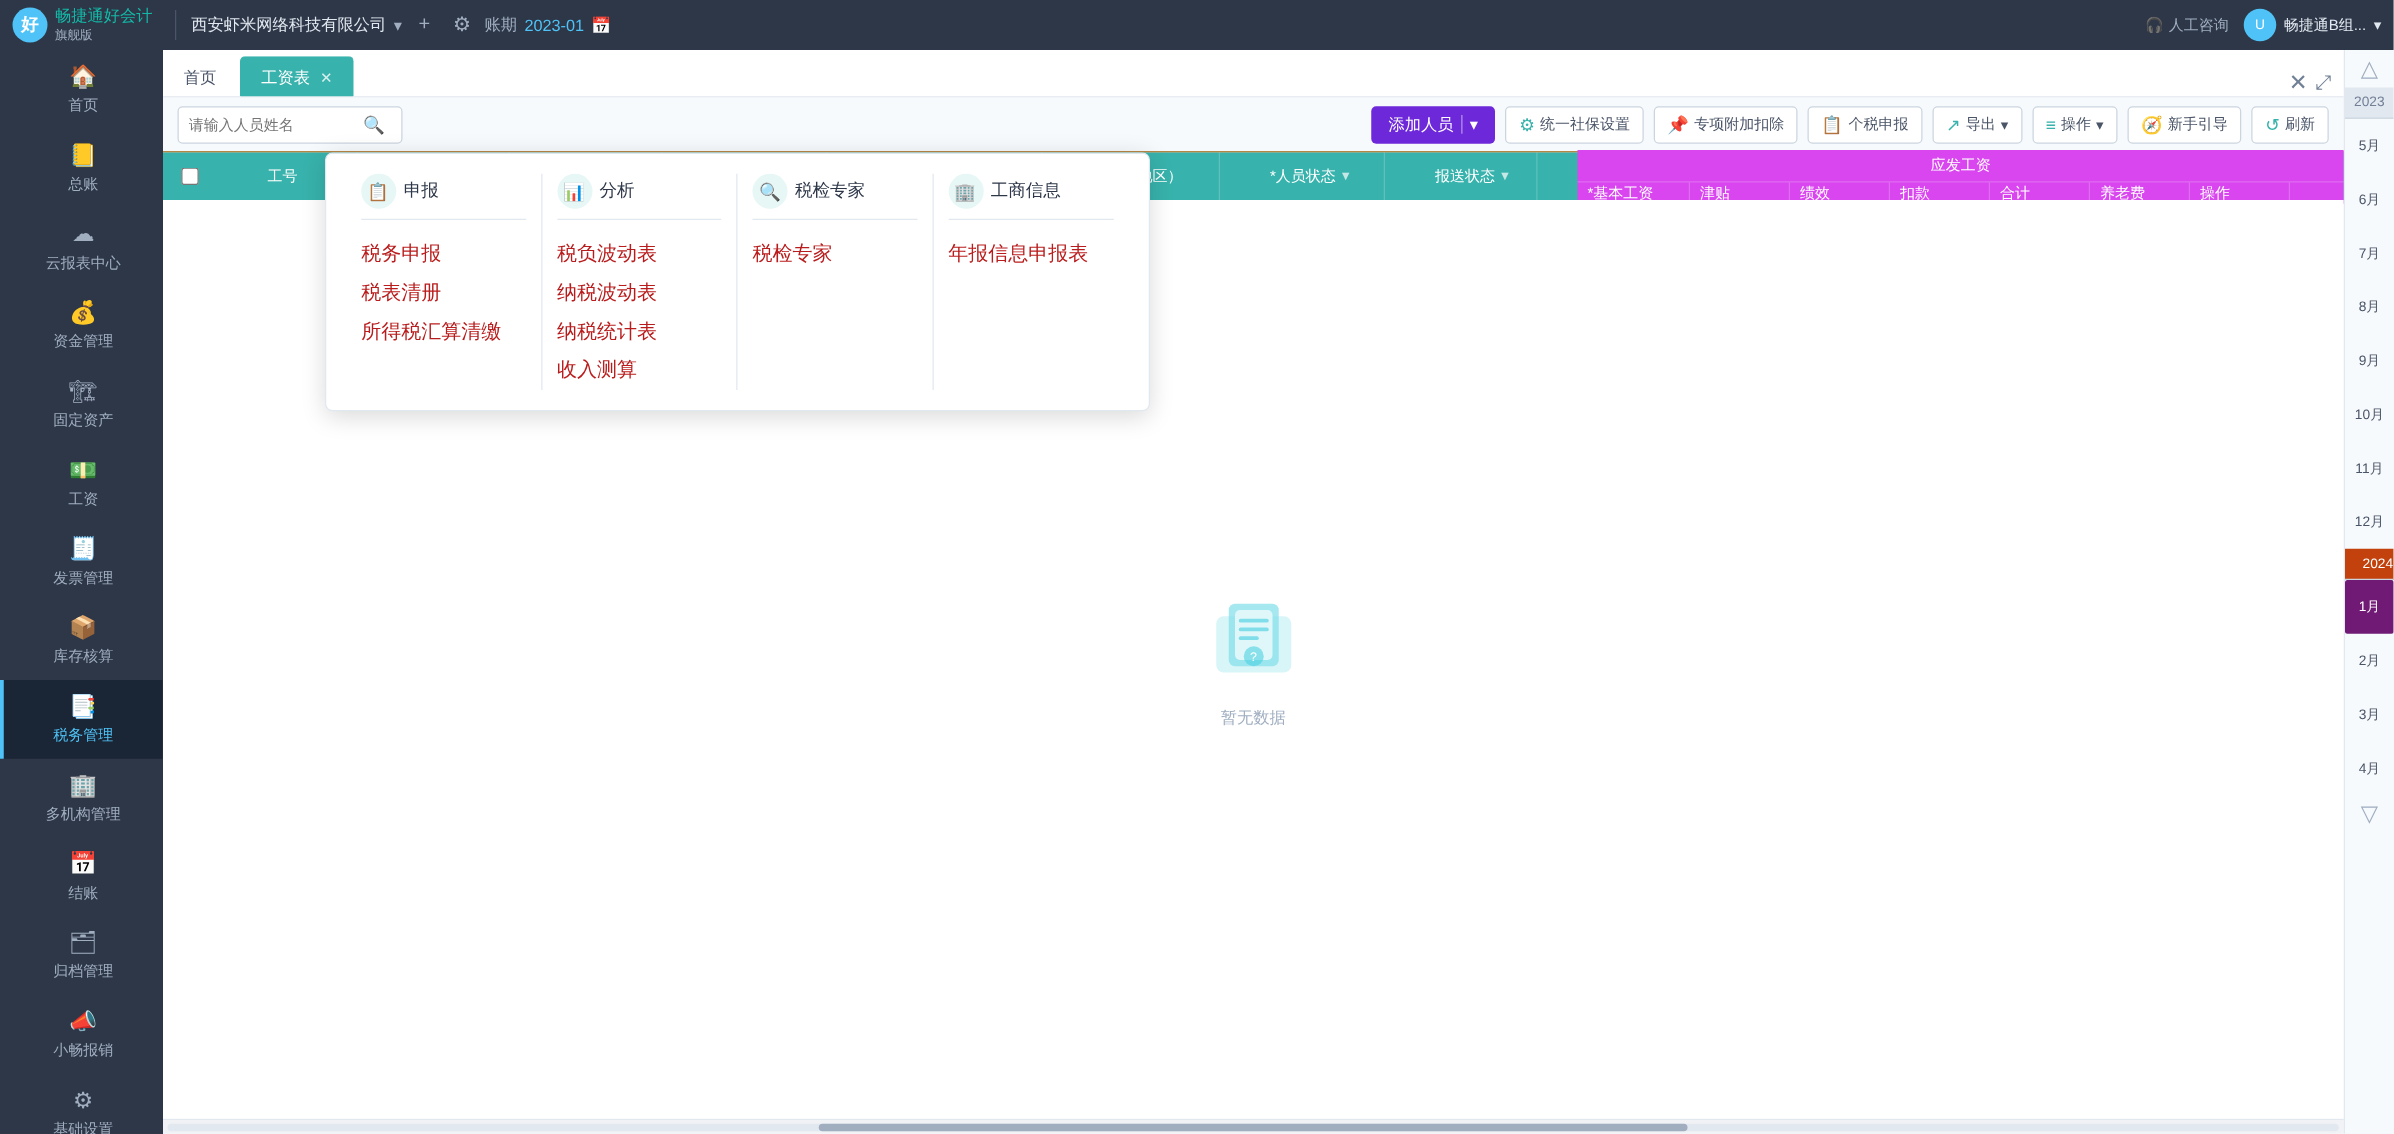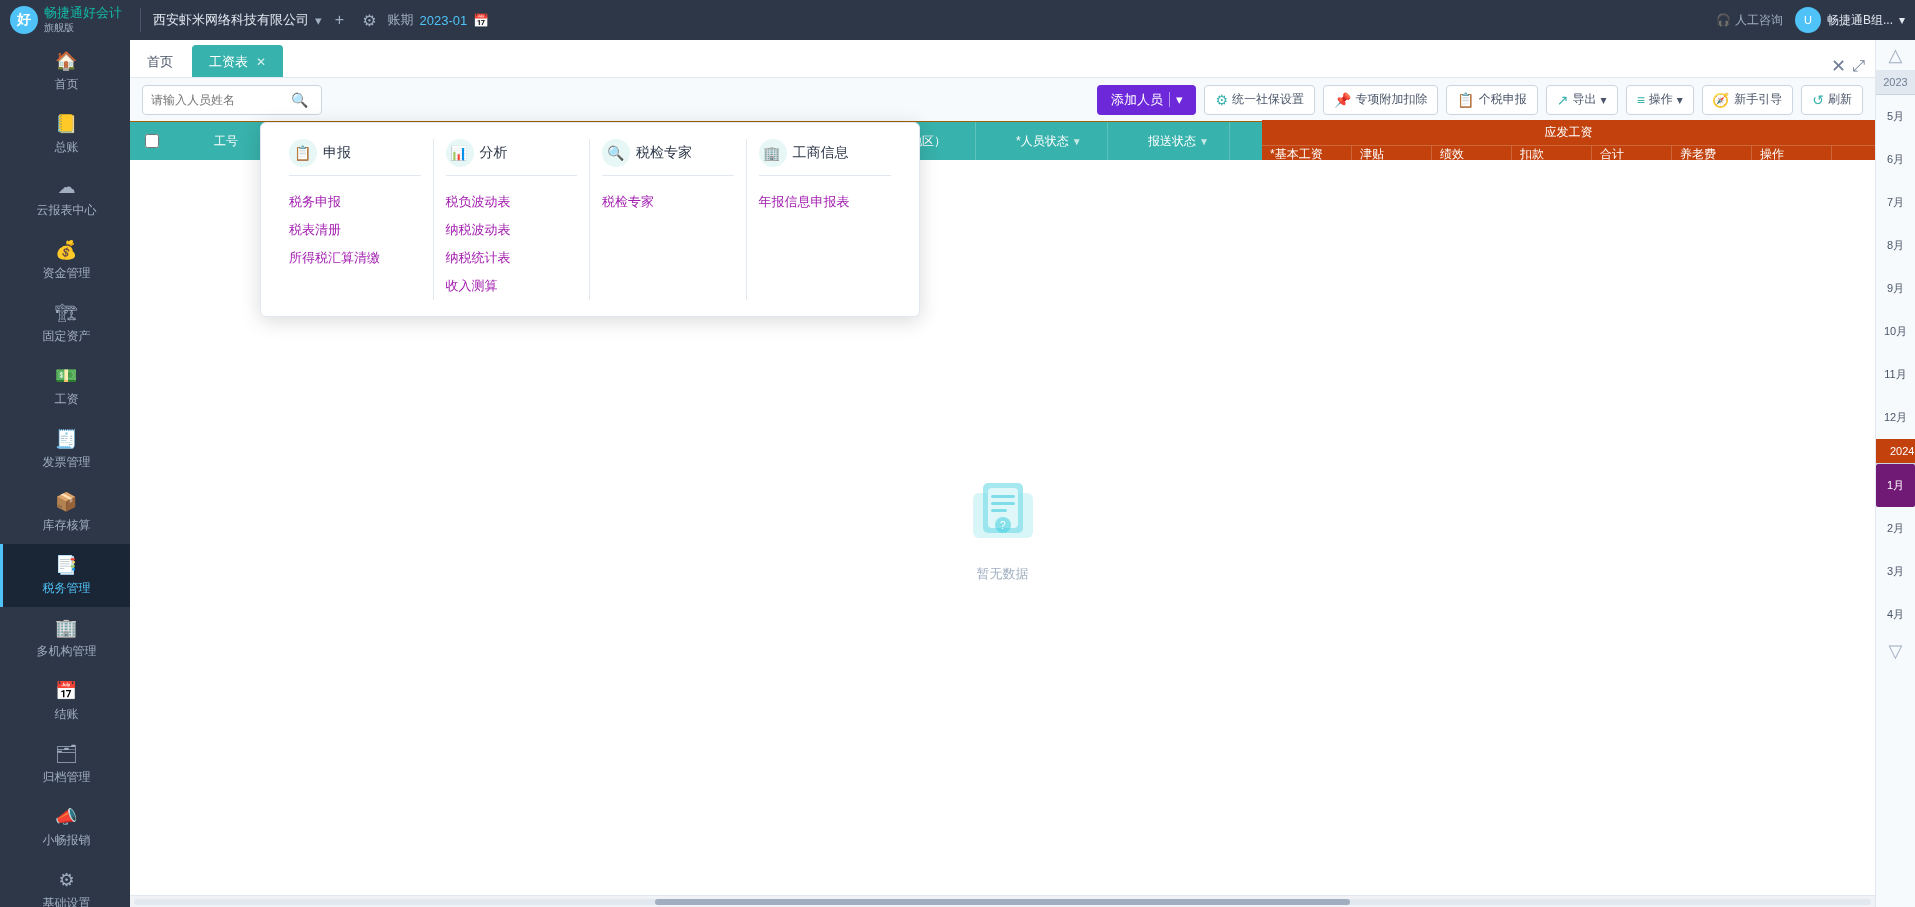--- a/index.html
+++ b/index.html
@@ -352,22 +352,22 @@
       justify-content: center;
       font-size: 14px;
       color: #38b2ac;
     }
     .section-title {
       font-size: 14px;
       color: #2d3748;
       font-weight: 500;
     }
     .section-item {
-      font-size: 13px;
-      color: #a21caf;
+      font-size: 16px;
+      color: #b91c1c;
       padding: 5px 0;
       cursor: pointer;
       display: block;
     }
 
     
     .right-panel {
       width: 40px;
       background: #f7fafc;
       border-left: 1px solid #e2e8f0;
@@ -625,21 +625,21 @@
       </div>
       <div class="th-cell" style="width:100px;">
         <span>*人员状态</span>
         <span class="th-sort">▼</span>
       </div>
       <div class="th-cell" style="width:90px;">
         <span>报送状态</span>
         <span class="th-sort">▼</span>
       </div>
 
-      <div style="flex:1; display:flex; flex-direction:column; background:#c2410c;">
+      <div style="flex:1; display:flex; flex-direction:column; background:#d946ef;">
         <div style="text-align:center; padding:4px; border-bottom:1px solid rgba(255,255,255,0.2); font-size:12px;">应发工资</div>
         <div style="display:flex; flex:1;">
           <div class="th-sub-cell" style="width:90px;">
               <span>*基本工资</span>
             </div>
           <div class="th-sub-cell" style="width:80px;">
               <span>津贴</span>
             </div>
           <div class="th-sub-cell" style="width:80px;">
               <span>绩效</span>

